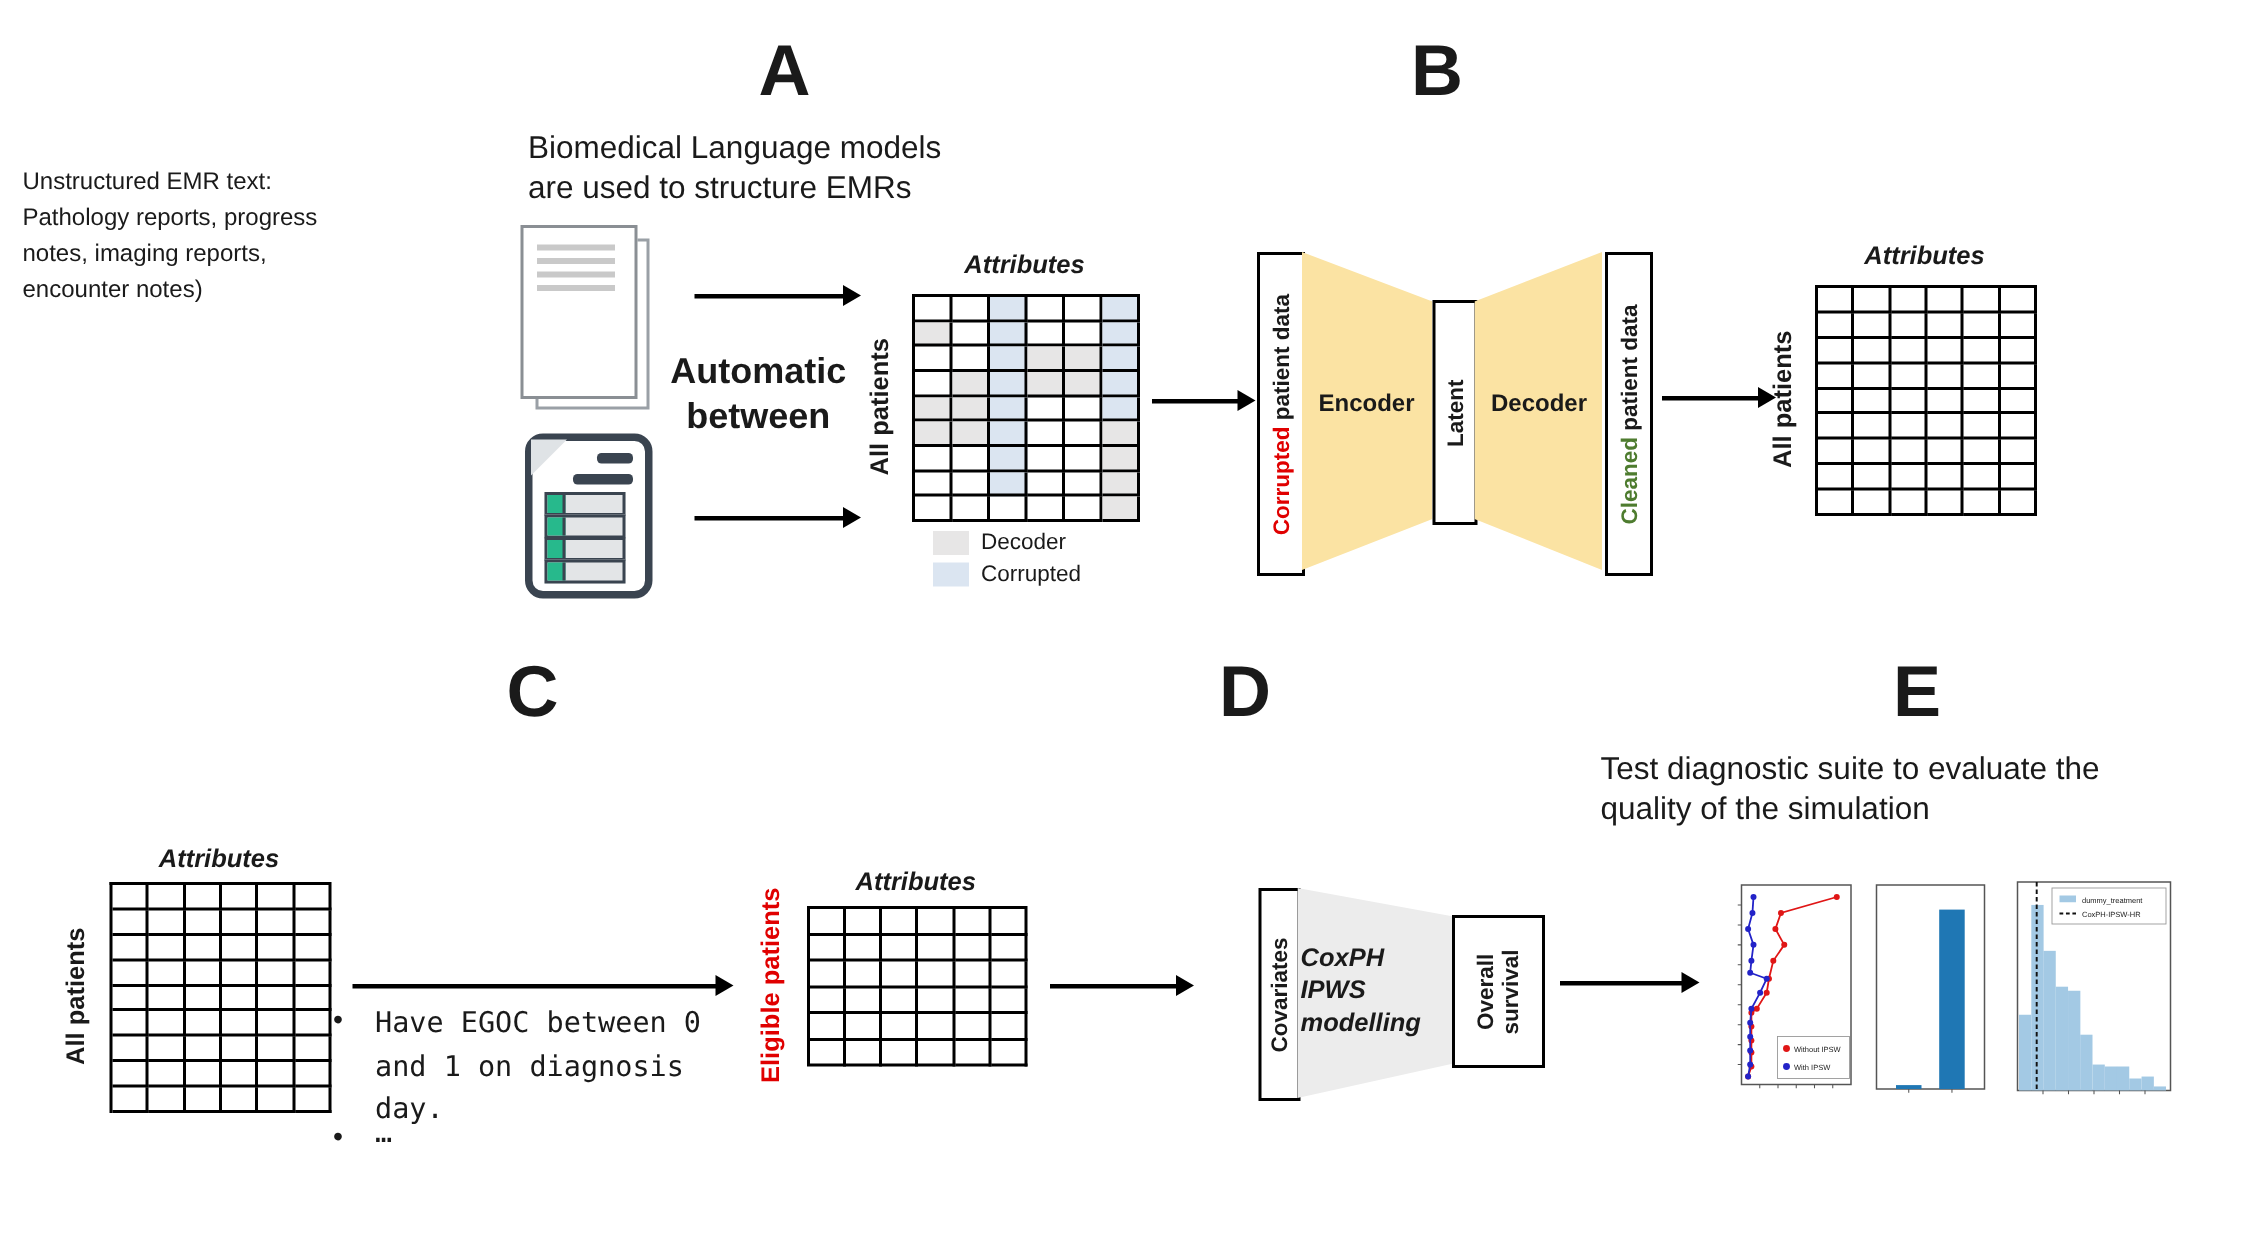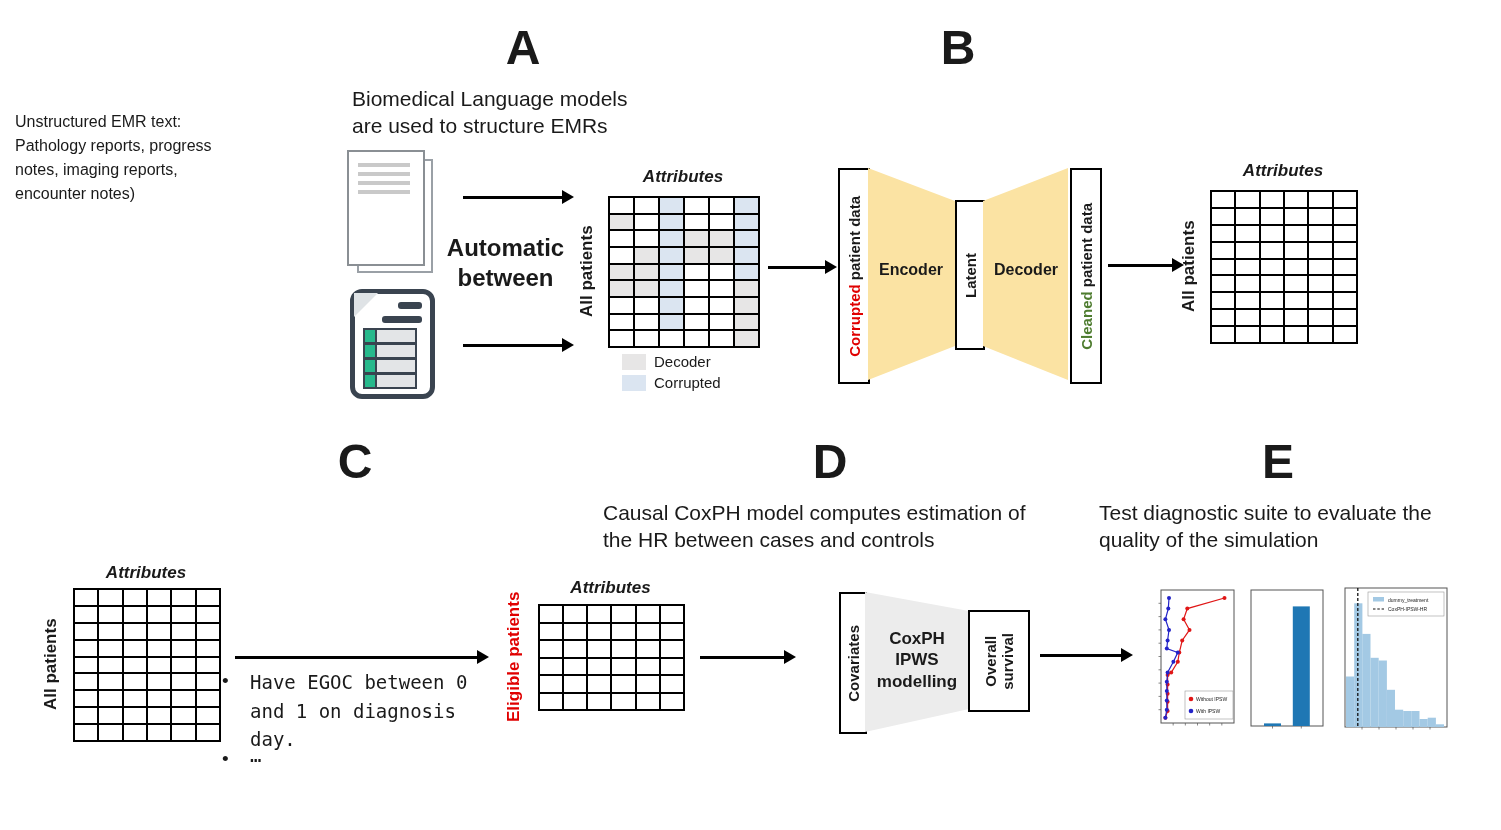--- a/index.html
+++ b/index.html
@@ -27,21 +27,21 @@
   .sw-corrupted{background:var(--corrupted);}
   .leglabel{font-size:15px;}
   
   .arrow{position:absolute;height:3px;background:#000;}
   .arrow::after{content:"";position:absolute;right:-11px;top:-6px;width:0;height:0;
     border-left:12px solid #000;border-top:7.5px solid transparent;border-bottom:7.5px solid transparent;}
   
   .vbox{position:absolute;background:#fff;border:2.5px solid #000;display:flex;align-items:center;justify-content:center;}
   .btext{font-size:15px;text-align:center;}
   .enc-label{font-weight:bold;font-size:16px;text-align:center;}
-  .model-label{font-weight:bold;font-size:17px;text-align:center;white-space:pre-line;line-height:1.25;}
+  .model-label{font-weight:bold;font-size:17px;text-align:left;white-space:pre-line;line-height:1.25;font-style:italic;}
   
   .picon{width:86px;height:122px;}
   .picon .back{position:absolute;left:10px;top:9px;width:72px;height:110px;background:#fff;border:2px solid #9aa0a6;}
   .picon .front{position:absolute;left:0;top:0;width:74px;height:112px;background:#fff;border:2px solid #8a8f94;}
   .picon .pline{position:absolute;left:9px;width:52px;height:4px;background:#c9c9c9;}
   
   .sicon{width:75px;height:100px;border:5px solid #3a4450;border-radius:12px;background:#fff;}
   .sicon .fold{position:absolute;left:-1px;top:-1px;width:0;height:0;border-top:24px solid #dfe3e6;border-right:24px solid transparent;}
   .sicon .b1{position:absolute;right:8px;top:8px;width:24px;height:7px;background:#3a4450;border-radius:3px;}
   .sicon .b2{position:absolute;right:8px;top:22px;width:40px;height:7px;background:#3a4450;border-radius:3px;}
@@ -347,41 +347,39 @@
       <div></div>
       <div></div>
       <div></div>
       <div></div>
       <div></div>
     </div>
 
   <div class="arrow" style="left:700px;top:656px;width:85px"></div>
 
   <div class="abs panel-letter" style="left:800px;top:438px;width:60px">D</div>
-  <div class="abs panel-title" style="left:603px;top:500px;width:480px">Causal CoxPH model computes estimation of
-the HR between cases and controls</div>
 
   <div class="vbox" style="left:839px;top:592px;width:24px;height:138px">
     <div class="vlabel btext">Covariates</div>
   </div>
   <svg class="abs" style="left:865px;top:592px" width="104" height="140">
     <polygon points="0,0 104,19 104,117 0,140" fill="#ececec"></polygon>
   </svg>
   <div class="abs model-label" style="left:867px;top:628px;width:100px">CoxPH
 IPWS
 modelling</div>
   <div class="vbox" style="left:968px;top:610px;width:58px;height:98px">
     <div class="vlabel btext">Overall
 survival</div>
   </div>
 
   <div class="arrow" style="left:1040px;top:654px;width:82px"></div>
 
   <div class="abs panel-letter" style="left:1248px;top:438px;width:60px">E</div>
-  <div class="abs panel-title" style="left:1099px;top:500px;width:392px">Test diagnostic suite to evaluate the
+  <div class="abs panel-title" style="left:1067px;top:500px;width:392px">Test diagnostic suite to evaluate the
 quality of the simulation</div>
 
   <svg id="chart1" class="abs chart" style="left:1150px;top:585px" width="88" height="146">
       <rect x="11" y="5" width="73" height="133" fill="#fff" stroke="#555" stroke-width="1"></rect>
       <line x1="8.5" y1="18.3" x2="11" y2="18.3" stroke="#555" stroke-width="0.7"></line>
       <line x1="8.5" y1="31.6" x2="11" y2="31.6" stroke="#555" stroke-width="0.7"></line>
       <line x1="8.5" y1="44.9" x2="11" y2="44.9" stroke="#555" stroke-width="0.7"></line>
       <line x1="8.5" y1="58.2" x2="11" y2="58.2" stroke="#555" stroke-width="0.7"></line>
       <line x1="8.5" y1="71.5" x2="11" y2="71.5" stroke="#555" stroke-width="0.7"></line>
       <line x1="8.5" y1="84.8" x2="11" y2="84.8" stroke="#555" stroke-width="0.7"></line>

